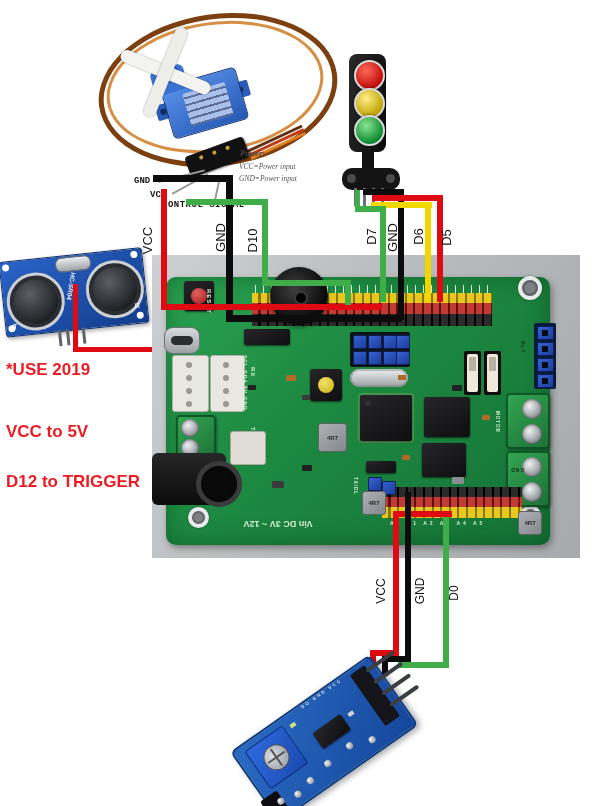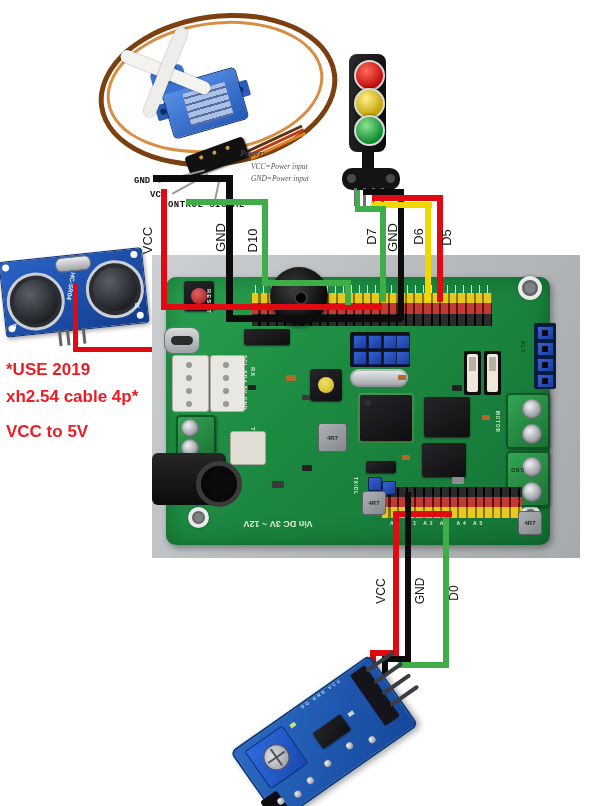--- a/index.html
+++ b/index.html
@@ -6,21 +6,21 @@
   #canvas{position:relative;width:612px;height:806px;background:#fff;overflow:hidden;
           font-family:"Liberation Sans",sans-serif;}
   .abs{position:absolute;}
   .wire{position:absolute;}
   
   .mlab{position:absolute;font:700 9px "Liberation Mono",monospace;color:#161616;white-space:nowrap;}
   
   .vlab{position:absolute;font:400 13px "Liberation Sans",sans-serif;color:#141414;
         transform:rotate(-90deg);transform-origin:center;white-space:nowrap;}
   .note-t{position:absolute;font:italic 700 8.5px "Liberation Serif",serif;color:#444;}
-  .note-l{position:absolute;font:italic 400 7.5px "Liberation Serif",serif;color:#555;margin-left:12px;}
+  .note-l{position:absolute;font:italic 400 7.5px "Liberation Serif",serif;color:#555;}
   .redline{position:absolute;font:600 17px "Liberation Sans",sans-serif;color:var(--ann-red,#ed1c24);white-space:nowrap;}
   .ptr{position:absolute;height:1.5px;background:#9a9a9a;transform-origin:0 50%;}
   
   .photo{position:absolute;left:152px;top:255px;width:428px;height:303px;overflow:hidden;
          background:linear-gradient(118deg,#cdd0d2 0%,#b9bcbe 45%,#a7aaad 100%);}
   .pcb{position:absolute;left:14px;top:22px;width:384px;height:268px;border-radius:10px;
        background:linear-gradient(135deg,#2aa251 0%,#1d8a41 40%,#157337 100%);
        box-shadow:inset 0 0 24px rgba(0,60,20,.45), 2px 3px 6px rgba(40,40,40,.45);}
   .hole{position:absolute;border-radius:50%;background:radial-gradient(circle,#7d8184 0 40%,#5c6063 60%);
         border:4px solid #e9eaea;box-shadow:0 0 2px rgba(0,0,0,.5);}
@@ -124,22 +124,22 @@
     <div class="abs" style="left:68px;top:80px;width:3px;height:16px;background:#60646a;"></div>
     <div class="abs" style="left:76px;top:80px;width:3px;height:16px;background:#60646a;"></div>
   </div>
 
   <div class="wire" style="left: 73px; top: 284px; width: 5px; height: 68px; background: rgb(223, 10, 18);"></div>
   <div class="wire" style="left: 73px; top: 347px; width: 85px; height: 5px; background: rgb(223, 10, 18);"></div>
   <div class="wire" style="left: 153px; top: 347px; width: 5px; height: 35px; background: rgb(223, 10, 18);"></div>
   <div class="wire" style="left: 153px; top: 377px; width: 44px; height: 5px; background: rgb(223, 10, 18);"></div>
 
   <span class="redline" style="left:6px;top:360px;">*USE 2019</span>
-  <span class="redline" style="left:6px;top:387px;">xh2.54 cable 4p*</span>
   <span class="redline" style="left:6px;top:422px;">VCC to 5V</span>
+  <span class="redline" style="left:6px;top:472px;">D12 to TRIGGER</span>
 
   <div class="photo">
     <div class="pcb"></div>
     <div class="hole" style="left:366px;top:21px;width:16px;height:16px;"></div>
     <div class="hole" style="left:36px;top:252px;width:13px;height:13px;"></div>
     <div class="hole" style="left:368px;top:250px;width:13px;height:13px;"></div>
 
     <div class="rowT" style="left:100px;top:30px;width:240px;"></div>
     <div class="rowY" style="left:100px;top:38px;width:240px;height:10px;"></div>
     <div class="rowR" style="left:100px;top:48px;width:240px;height:11px;"></div>

